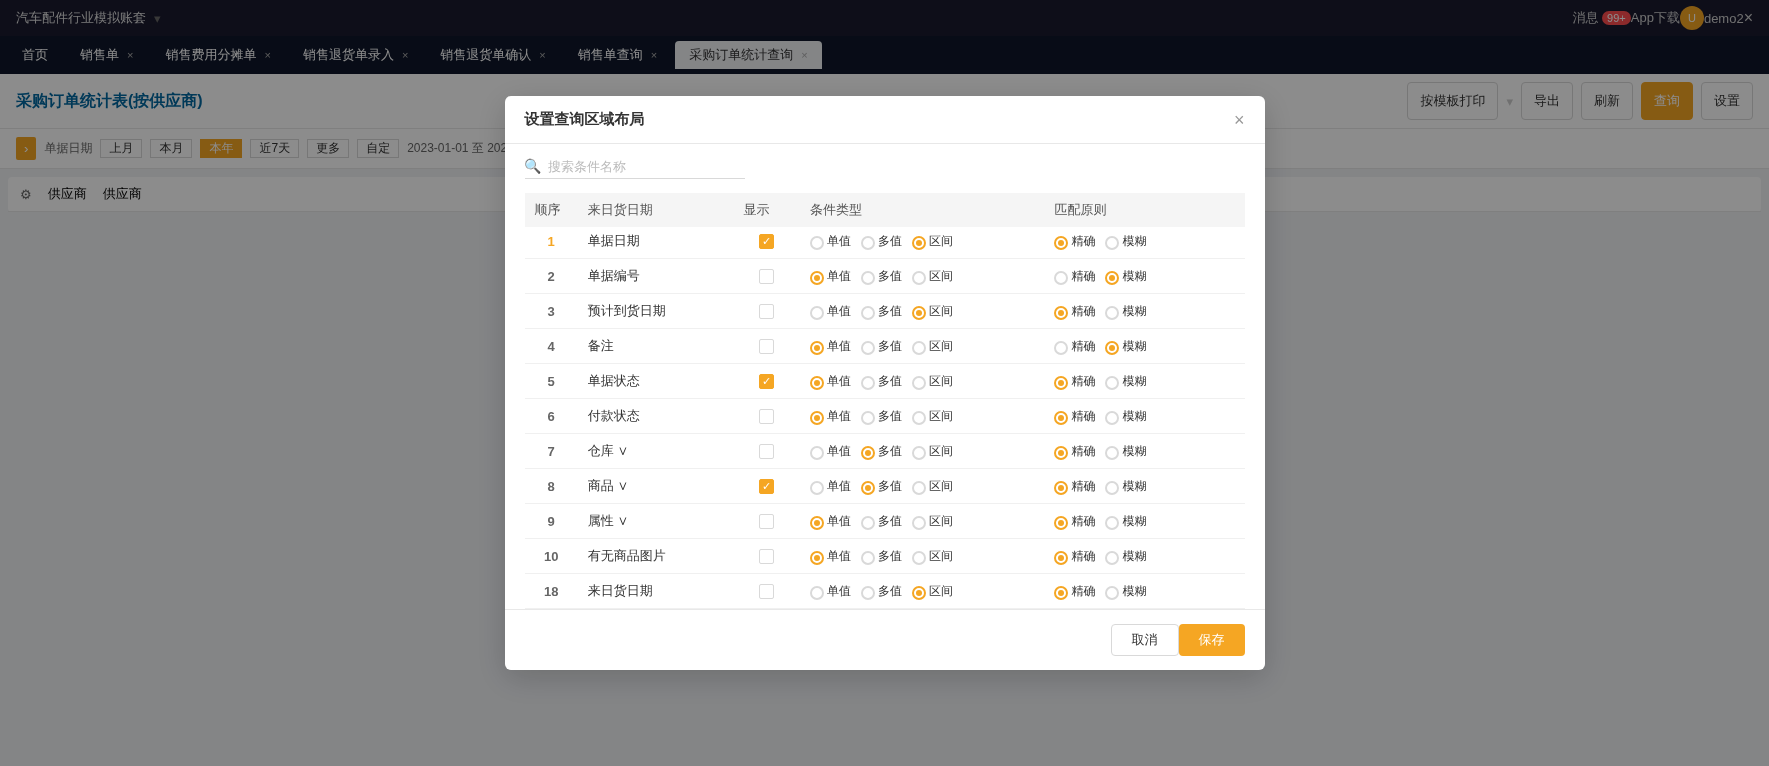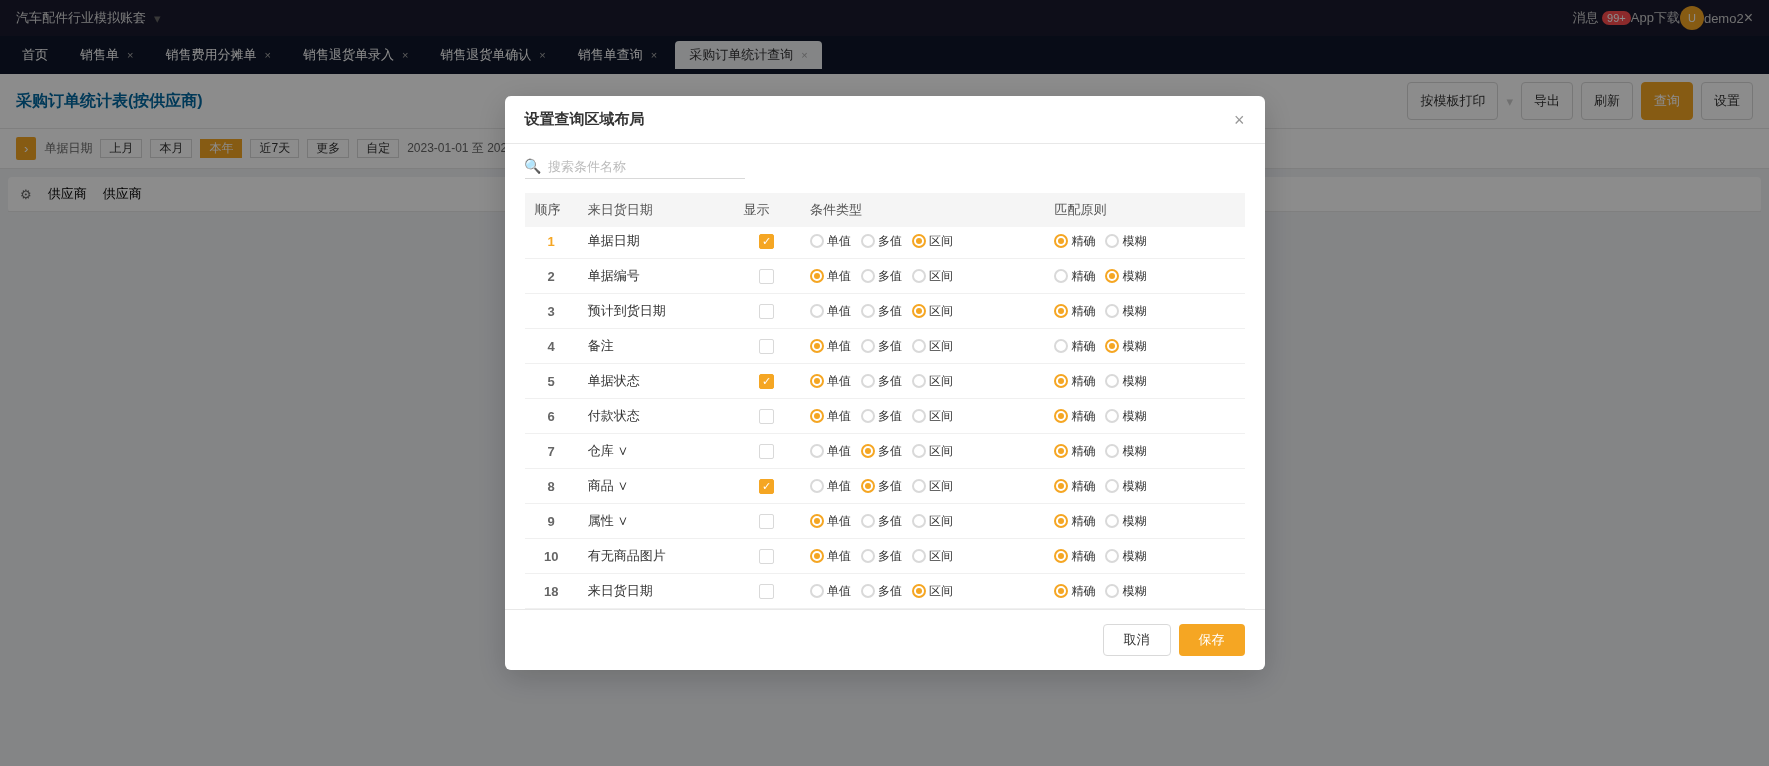--- a/index.html
+++ b/index.html
@@ -137,21 +137,21 @@
     }
 
     .col-order { width: 48px; text-align: center; color: #f5a623; font-weight: bold; }
     .col-name { width: 140px; }
     .col-show { width: 60px; text-align: center; }
     .col-type { width: 220px; }
     .col-match { width: 180px; }
 
     
     .radio-group { display: flex; align-items: center; gap: 10px; }
-    .radio-item { display: flex; align-items: center; gap: 3px; cursor: pointer; font-size: 12px; }
+    .radio-item { display: flex; align-items: flex-end; gap: 3px; cursor: pointer; font-size: 12px; }
     .radio-circle {
       width: 14px; height: 14px; border-radius: 50%;
       border: 2px solid #d9d9d9;
       display: flex; align-items: center; justify-content: center;
       background: #fff;
     }
     .radio-circle.checked { border-color: #f5a623; }
     .radio-circle.checked::after {
       content: ''; width: 6px; height: 6px; border-radius: 50%; background: #f5a623; display: block;
     }
@@ -163,21 +163,21 @@
       display: flex; align-items: center; justify-content: center; background: #fff; cursor: pointer;
     }
     .cb.checked { background: #f5a623; border-color: #f5a623; }
     .cb.checked::after { content: '✓'; color: #fff; font-size: 11px; line-height: 1; }
 
     
     .modal-footer {
       padding: 14px 20px;
       display: flex;
       justify-content: flex-end;
-      gap: 8px;
+      gap: 0;
       border-top: 1px solid #e8e8e8;
     }
     .btn-cancel { padding: 6px 20px; border: 1px solid #d9d9d9; background: #fff; border-radius: 4px; cursor: pointer; font-size: 13px; color: #333; }
     .btn-save { padding: 6px 20px; background: #f5a623; color: #fff; border: none; border-radius: 4px; cursor: pointer; font-size: 13px; }
   </style>
 </head>
 <body>
 
 <div class="top-bar">
   <div class="top-bar-left">

